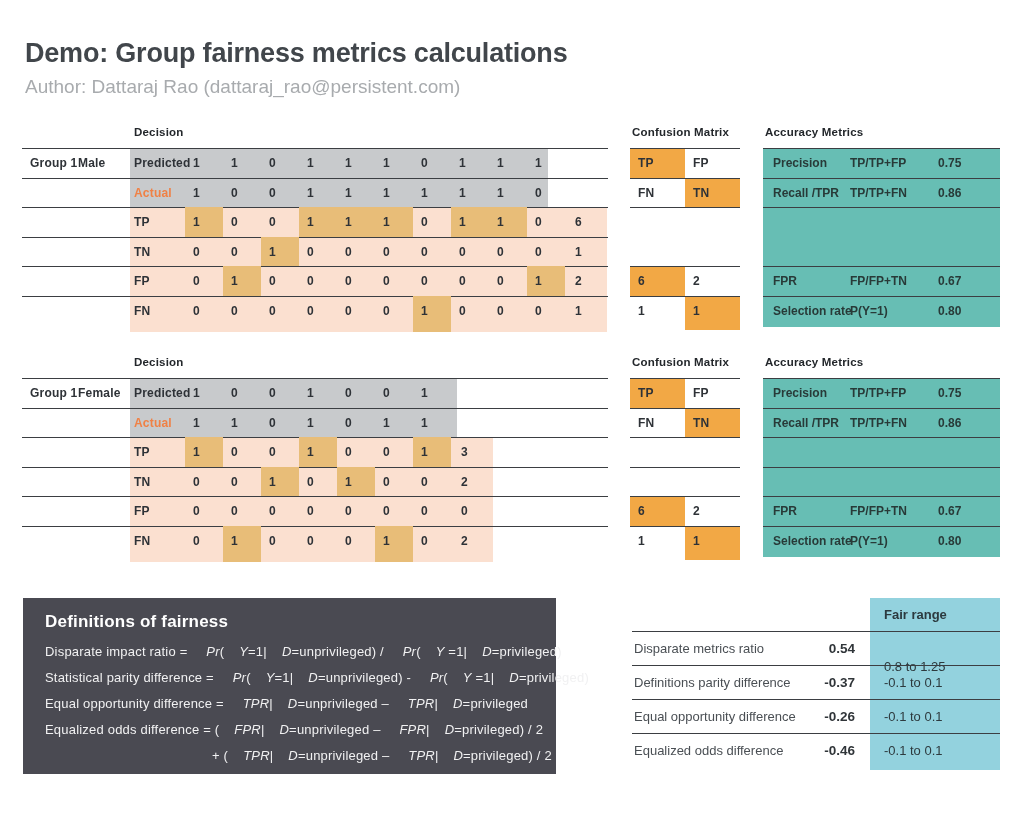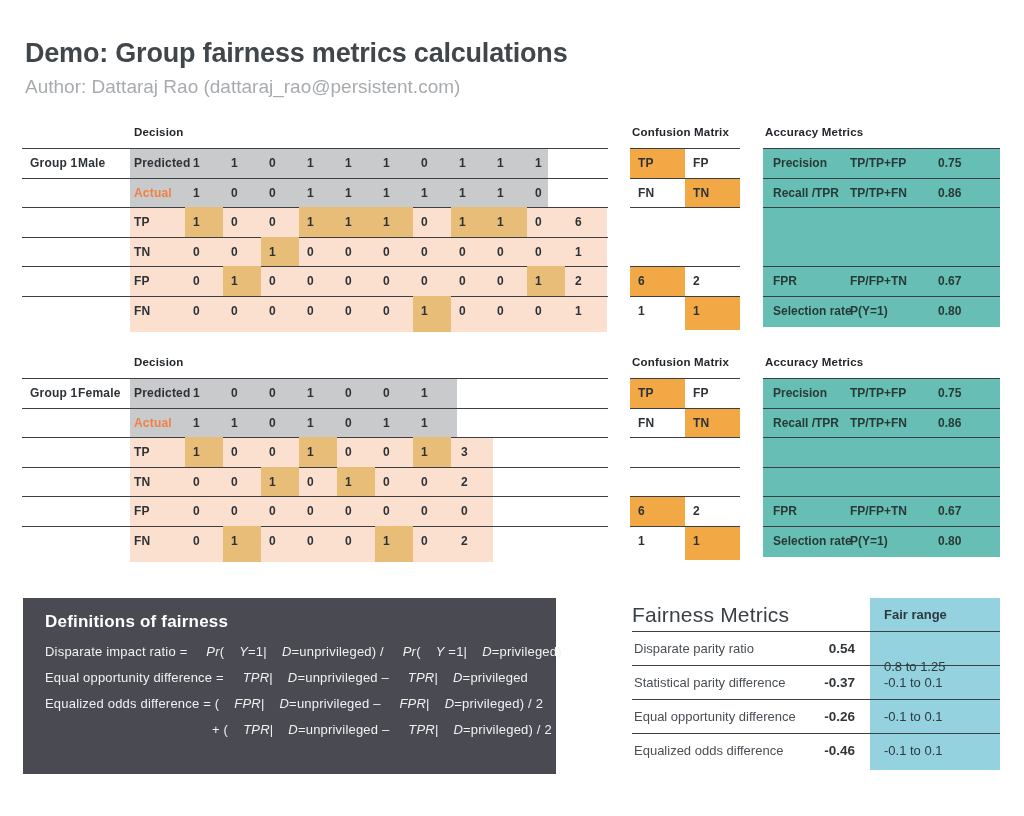--- a/index.html
+++ b/index.html
@@ -281,36 +281,36 @@
         <div class="abs hline" style="left: 763px; top: 110.5px; width: 237px;"></div>
         <div class="abs hline" style="left: 763px; top: 140px; width: 237px;"></div>
         <div class="abs hline" style="left: 763px; top: 169.5px; width: 237px;"></div>
       </div>
     </div>
 
   <div class="abs defs-panel">
     <div class="defs-title">Definitions of fairness</div>
     <div id="defs-lines">
         <div class="defs-line">Disparate impact ratio = <i>Pr</i>(<i>Y</i>=1|<i>D</i>=unprivileged) / <i>Pr</i>(<i>Y</i> =1|<i>D</i>=privileged)</div>
+        <div class="defs-line">Statistical parity difference = <i>Pr</i>(<i>Y</i>=1|<i>D</i>=unprivileged) - <i>Pr</i>(<i>Y</i> =1|<i>D</i>=privileged)</div>
         <div class="defs-line">Equal opportunity difference = <i>TPR</i>|<i>D</i>=unprivileged – <i>TPR</i>|<i>D</i>=privileged</div>
         <div class="defs-line">Equalized odds difference = (<i>FPR</i>|<i>D</i>=unprivileged – <i>FPR</i>|<i>D</i>=privileged) / 2</div>
         <div class="defs-line indent">+ (<i>TPR</i>|<i>D</i>=unprivileged –  <i>TPR</i>|<i>D</i>=privileged) / 2</div>
       </div>
   </div>
 
-  <div class="abs fair-title">Fairness Metrics</div>
   <div class="abs fair-blue"></div>
   <div class="abs fair-range-hd">Fair range</div>
   <div id="fairness-rows">
       <div class="abs hline" style="left: 632px; top: 631px; width: 368px;"></div>
-      <div class="abs fair-name" style="left: 634px; top: 641px;">Disparate parity ratio</div>
+      <div class="abs fair-name" style="left: 634px; top: 641px;">Disparate metrics ratio</div>
       <div class="abs fair-val" style="left: 775px; top: 641px;">0.54</div>
       <div class="abs fair-range" style="left: 884px; top: 641px; margin-top: 18px;">0.8 to 1.25</div>
       <div class="abs hline" style="left: 632px; top: 665px; width: 368px;"></div>
-      <div class="abs fair-name" style="left: 634px; top: 675px;">Statistical parity difference</div>
+      <div class="abs fair-name" style="left: 634px; top: 675px;">Definitions parity difference</div>
       <div class="abs fair-val" style="left: 775px; top: 675px;">-0.37</div>
       <div class="abs fair-range" style="left: 884px; top: 675px;">-0.1 to 0.1</div>
       <div class="abs hline" style="left: 632px; top: 699px; width: 368px;"></div>
       <div class="abs fair-name" style="left: 634px; top: 709px;">Equal opportunity difference</div>
       <div class="abs fair-val" style="left: 775px; top: 709px;">-0.26</div>
       <div class="abs fair-range" style="left: 884px; top: 709px;">-0.1 to 0.1</div>
       <div class="abs hline" style="left: 632px; top: 733px; width: 368px;"></div>
       <div class="abs fair-name" style="left: 634px; top: 743px; text-align: center;">Equalized odds difference</div>
       <div class="abs fair-val" style="left: 775px; top: 743px;">-0.46</div>
       <div class="abs fair-range" style="left: 884px; top: 743px;">-0.1 to 0.1</div>

